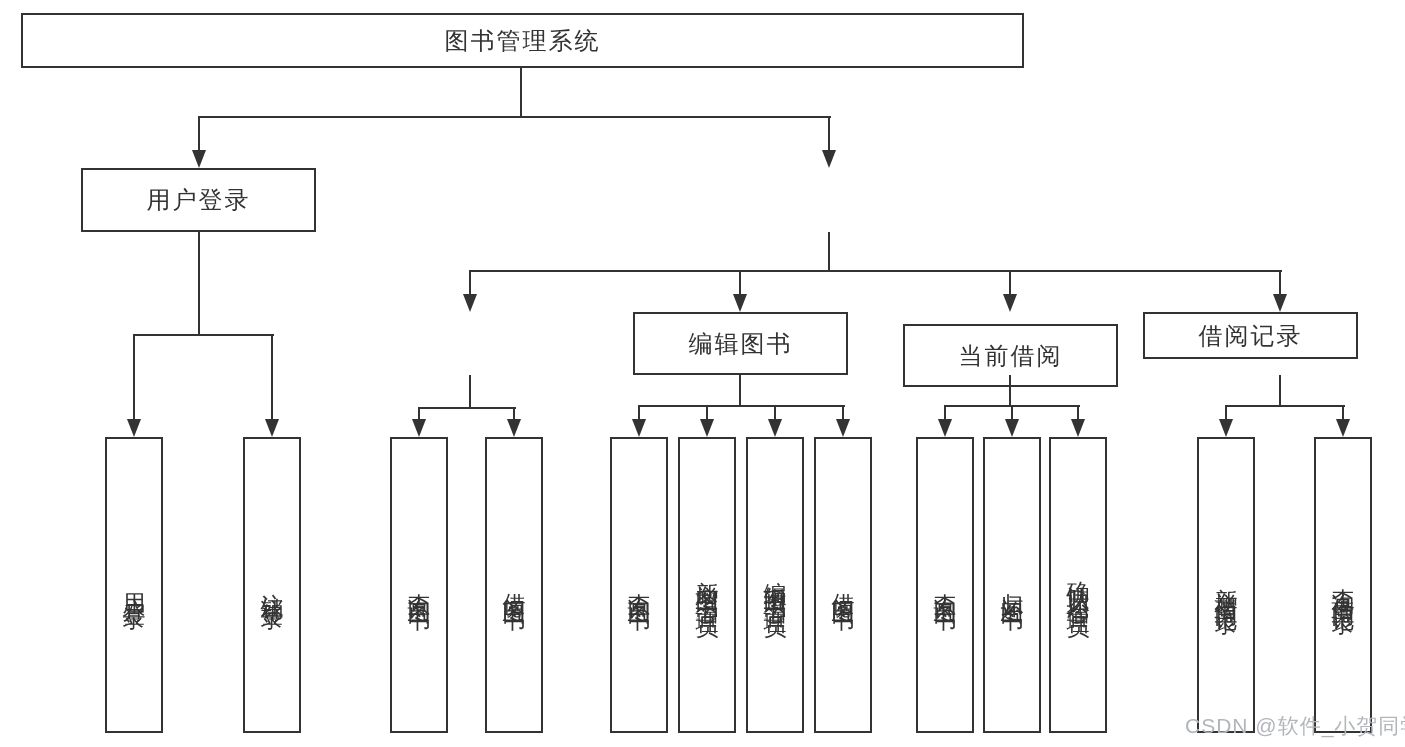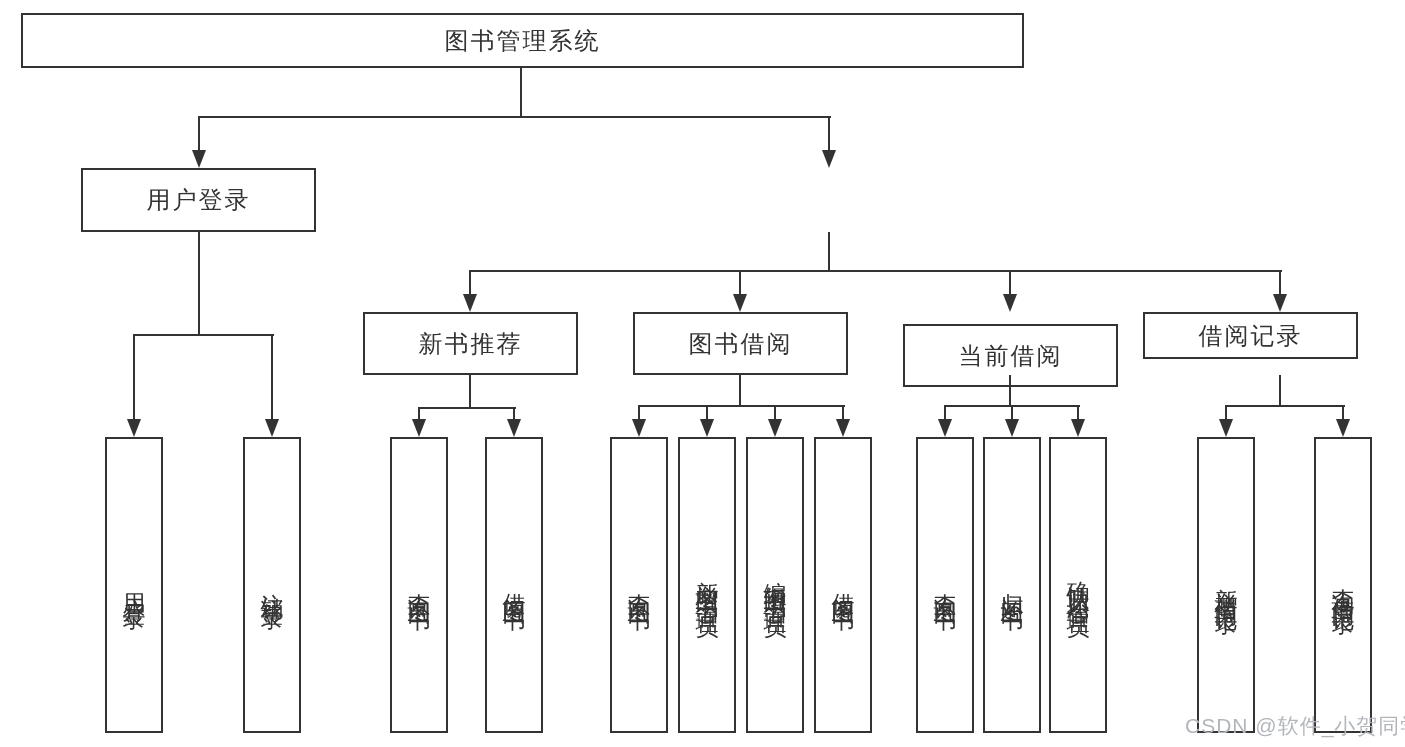--- a/index.html
+++ b/index.html
@@ -48,22 +48,21 @@
   <div class="arrow" style="left:133px;top:334px;height:85px"></div>
   <div class="arrow" style="left:271px;top:334px;height:85px"></div>
 
   <div class="ln ln-v" style="left:828px;top:232px;height:40px"></div>
   <div class="ln ln-h" style="left:469px;top:270px;width:813px"></div>
   <div class="arrow" style="left:469px;top:270px;height:24px"></div>
   <div class="arrow" style="left:739px;top:270px;height:24px"></div>
   <div class="arrow" style="left:1009px;top:270px;height:24px"></div>
   <div class="arrow" style="left:1279px;top:270px;height:24px"></div>
 
-  <div class="box hbox" style="left:363px;top:312px;width:215px;height:63px">新书推荐</div>
-  <div class="box hbox" style="left:633px;top:312px;width:215px;height:63px">图书借阅</div>
+  <div class="box hbox" style="left:633px;top:312px;width:215px;height:63px">编辑图书</div>
   <div class="box hbox" style="left:903px;top:324px;width:215px;height:63px">当前借阅</div>
   <div class="box hbox" style="left:1143px;top:312px;width:215px;height:47px">借阅记录</div>
 
   <div class="ln ln-v" style="left:469px;top:375px;height:33px"></div>
   <div class="ln ln-h" style="left:418px;top:407px;width:98px"></div>
   <div class="arrow" style="left:418px;top:407px;height:12px"></div>
   <div class="arrow" style="left:513px;top:407px;height:12px"></div>
 
   <div class="ln ln-v" style="left:739px;top:375px;height:32px"></div>
   <div class="ln ln-h" style="left:638px;top:405px;width:207px"></div>

